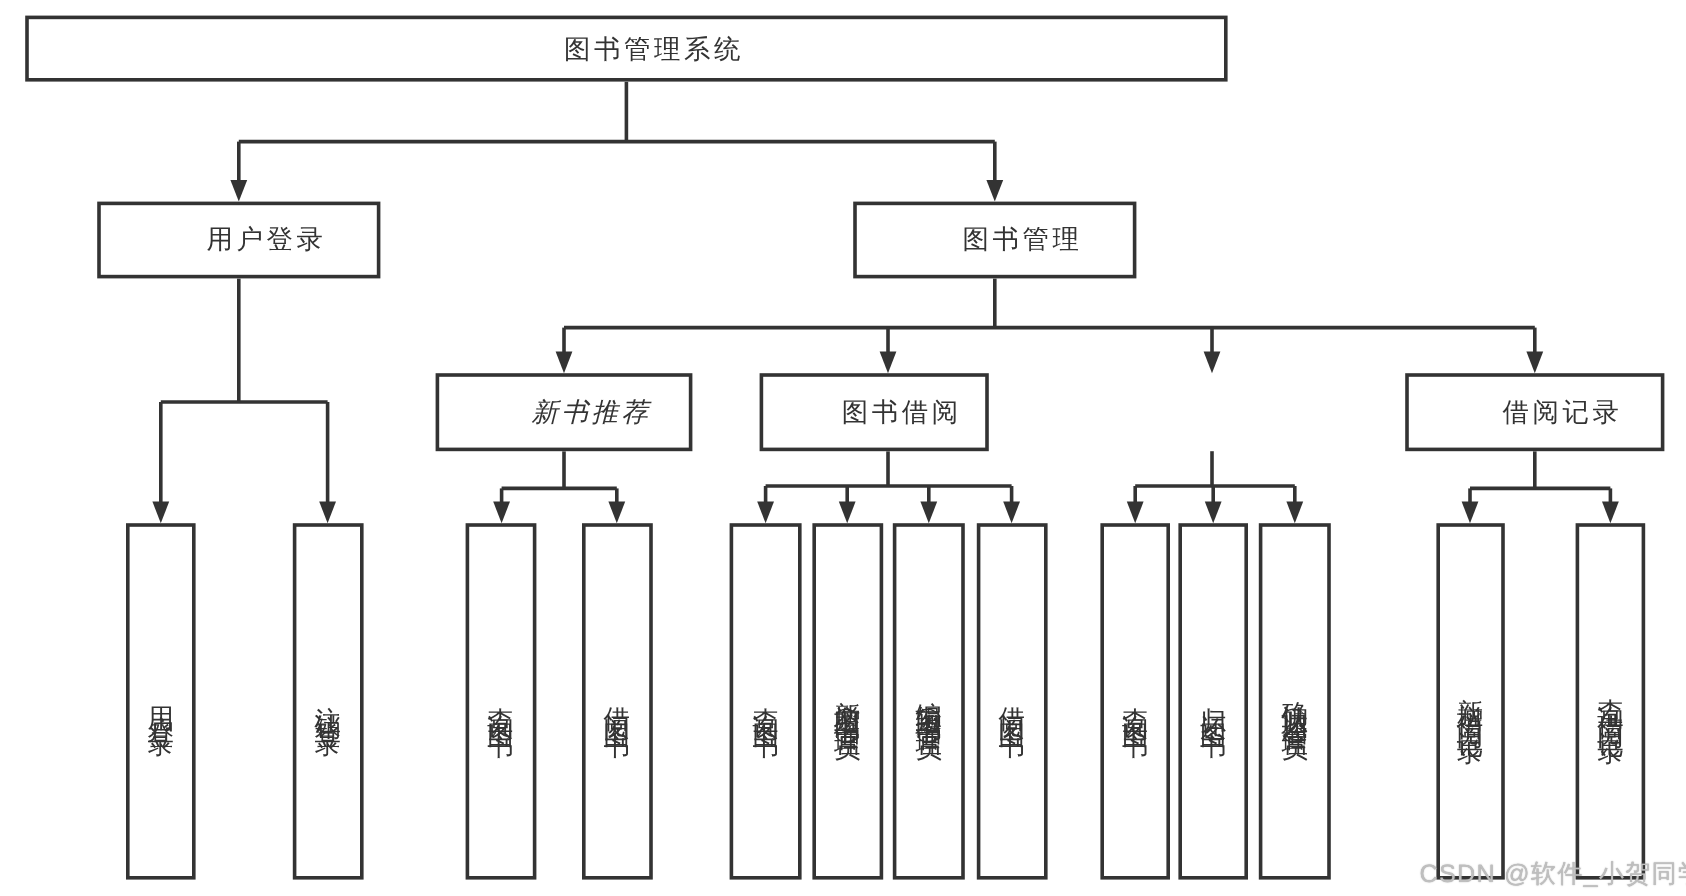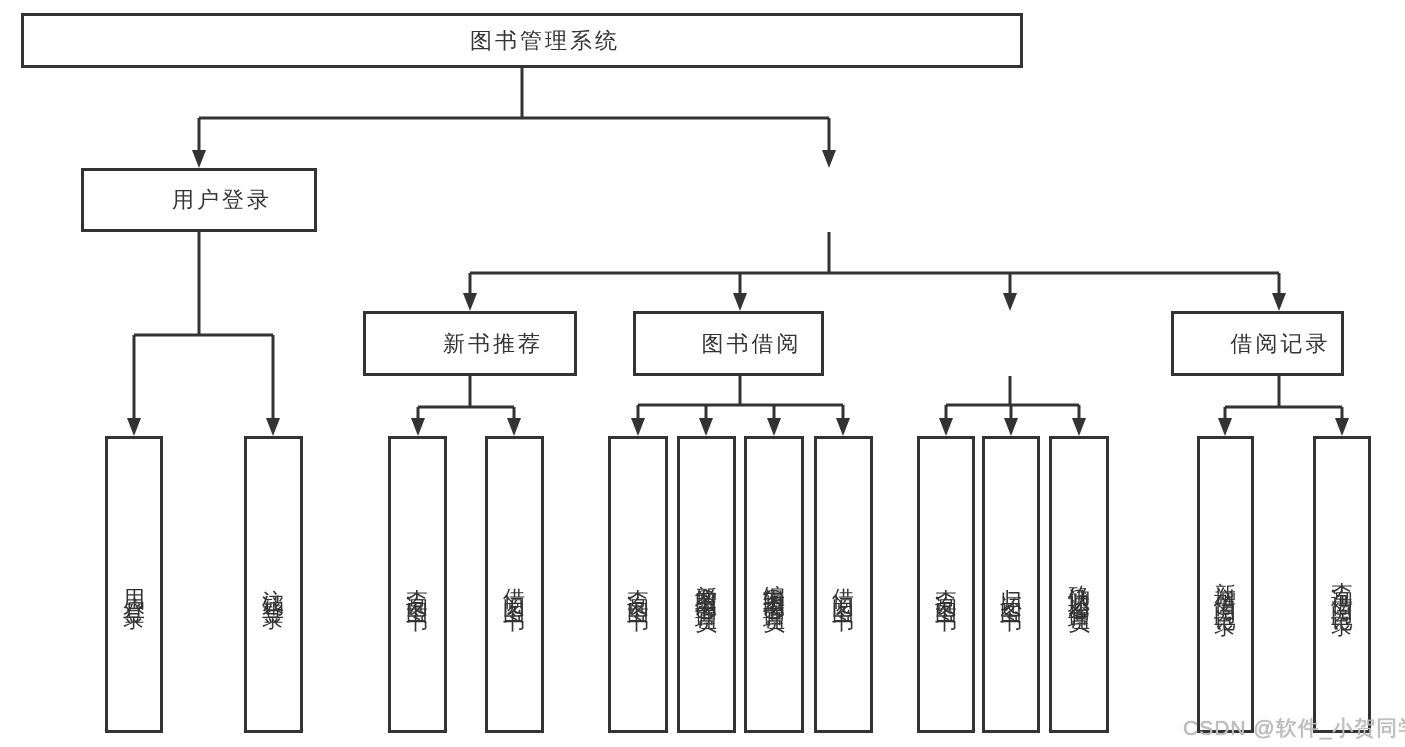--- a/index.html
+++ b/index.html
@@ -126,28 +126,31 @@
     </g>
   </svg>
 
   <div class="node" style="left:21px;top:13px;width:1002px;height:55px;">
     <span>图书管理系统</span>
   </div>
 
   <div class="node" style="left:81px;top:168px;width:236px;height:64px;">
     <span>用户登录</span>
   </div>
+  <div class="node" style="left:711px;top:168px;width:236px;height:64px;">
+    <span>图书管理</span>
+  </div>
 
-  <div class="node" style="left:363px;top:311px;width:214px;height:65px;">
+  <div class="node" style="left:363px;top:311px;width:214px;height:65px;font-style:italic;">
     <span>新书推荐</span>
   </div>
   <div class="node" style="left:633px;top:311px;width:191px;height:65px;">
     <span>图书借阅</span>
   </div>
-  <div class="node" style="left:1171px;top:311px;width:173px;height:65px;">
+  <div class="node" style="left:1171px;top:311px;width:216px;height:65px;">
     <span>借阅记录</span>
   </div>
 
   <div class="leaf" style="left:105px;width:58px;line-height:52px;">
     <span>用户登录</span>
   </div>
   <div class="leaf" style="left:244px;width:59px;line-height:53px;">
     <span>注销登录</span>
   </div>
 

